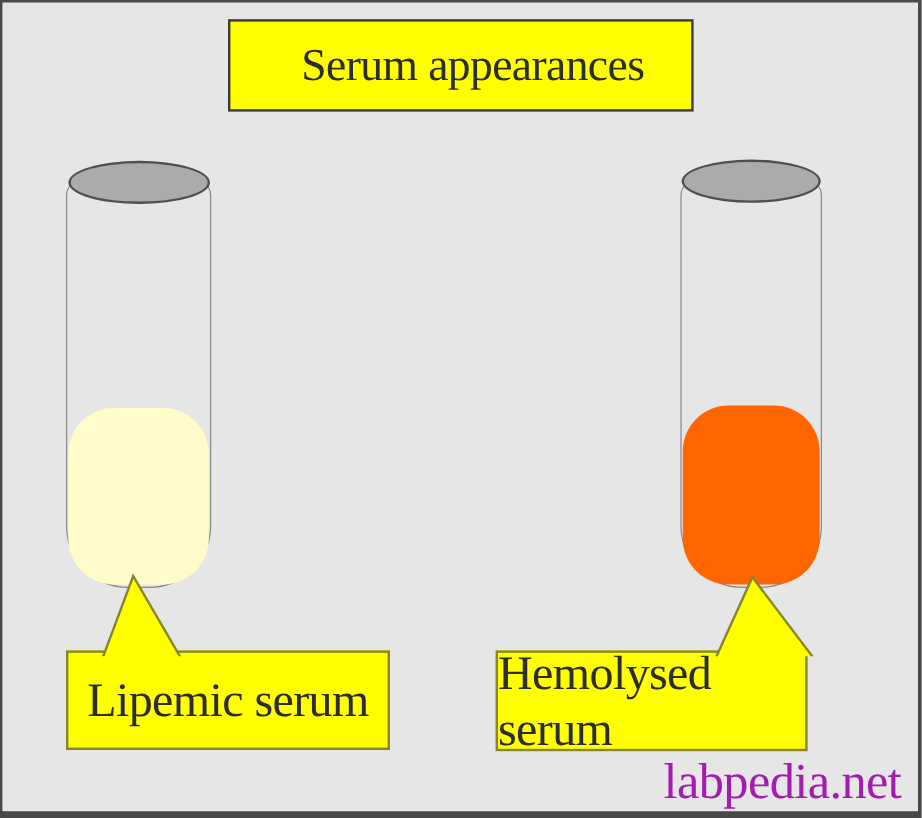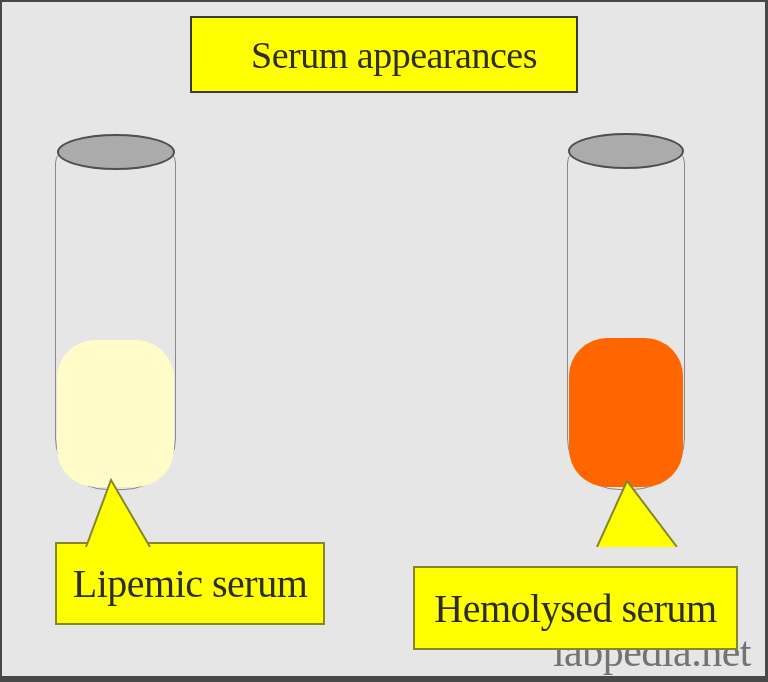--- a/index.html
+++ b/index.html
@@ -64,25 +64,25 @@
     position: absolute;
     box-sizing: border-box;
     background: #ffff00;
     border: 2px solid #86862c;
     display: flex; align-items: center; justify-content: center;
     font-size: 40px; color: #2d2d2d;
     letter-spacing: -0.5px;
     z-index: 1;
   }
   .label-box.left  { left: 31px;  top: 540px; width: 270px; height: 83px; }
-  .label-box.right { left: 411px; top: 564px; width: 325px; height: 84px; }
+  .label-box.right { left: 411px; top: 540px; width: 260px; height: 84px; }
   .watermark {
     position: absolute;
     right: 14px; top: 626px;
-    font-size: 42px; color: #737373;
+    font-size: 42px; color: #a21caf;
     letter-spacing: -0.5px;
   }
 </style>
 </head>
 <body>
 
 <div class="canvas" style="background-color: rgb(230, 230, 230);">
 
   <div class="title-box" style="background-color: rgb(255, 255, 0); padding-left: 20px;">
     <span>Serum appearances</span>

